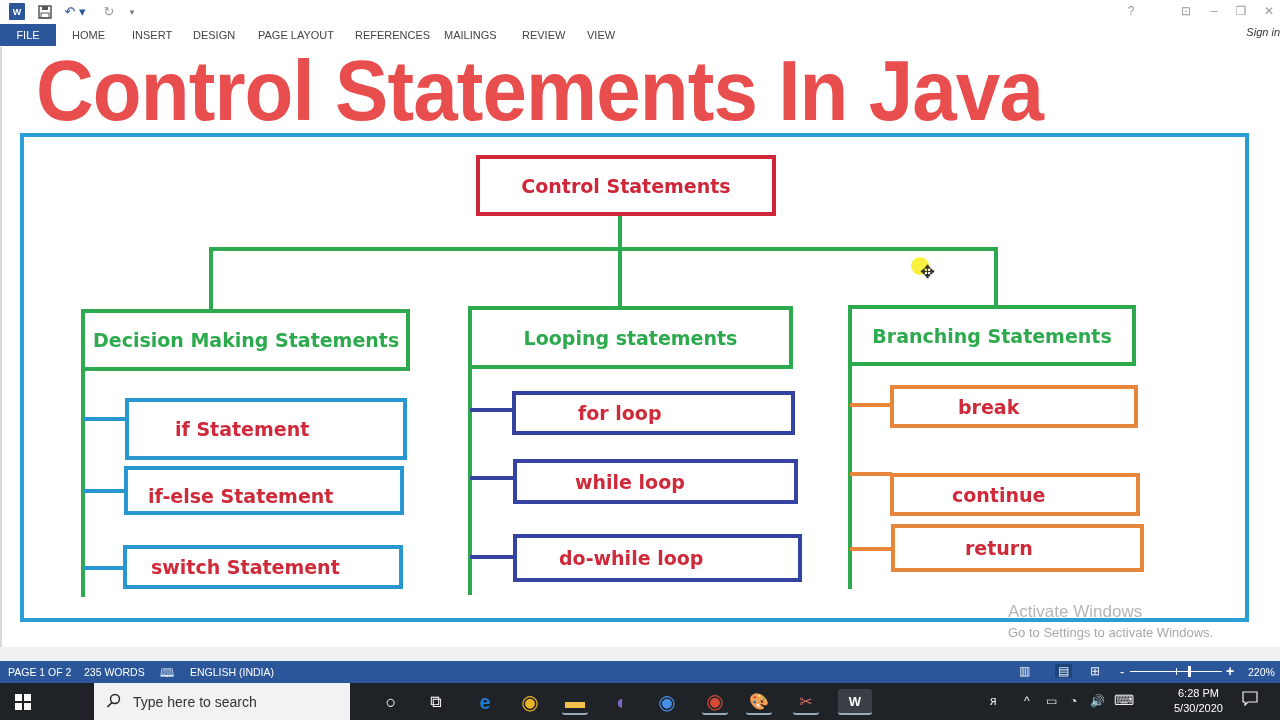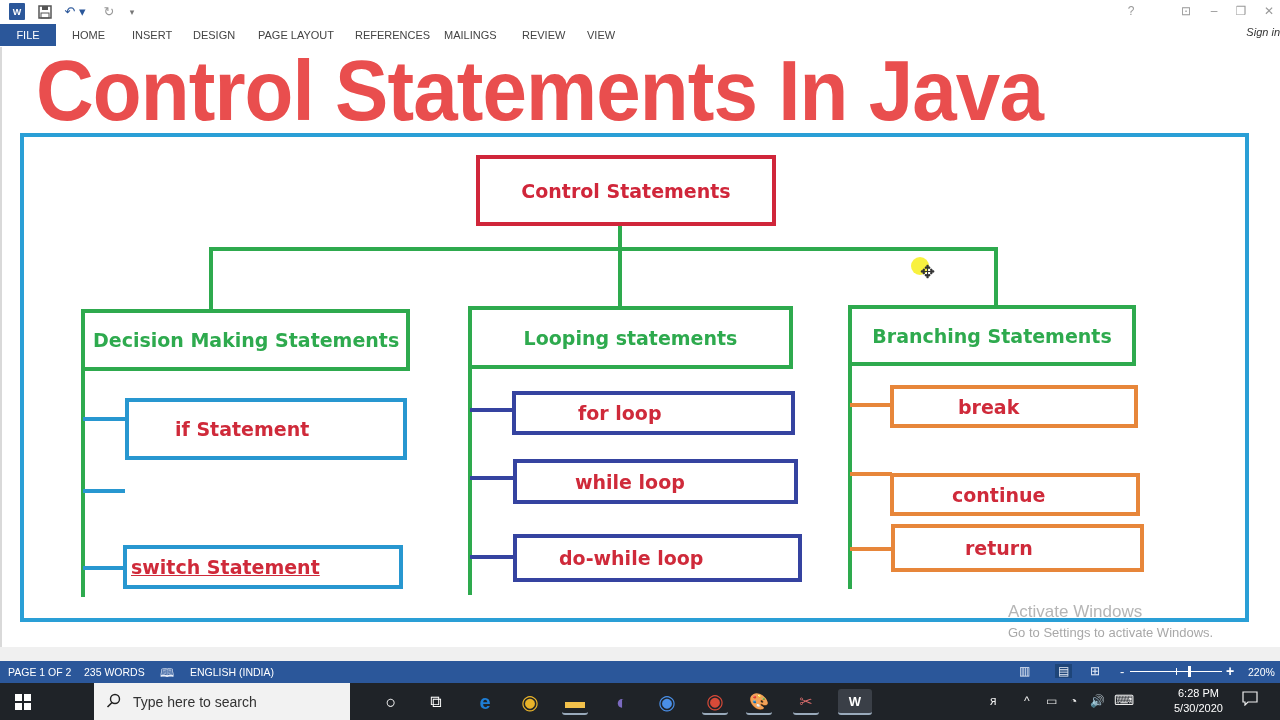--- a/index.html
+++ b/index.html
@@ -122,38 +122,41 @@
   <div class="line b" style="left:83px; top:370px; width:44px; height:4px;"></div>
   <div class="line b" style="left:83px; top:442px; width:42px; height:4px;"></div>
   <div class="line b" style="left:83px; top:519px; width:42px; height:4px;"></div>
   <div class="line n" style="left:470px; top:361px; width:44px; height:4px;"></div>
   <div class="line n" style="left:470px; top:429px; width:44px; height:4px;"></div>
   <div class="line n" style="left:470px; top:508px; width:44px; height:4px;"></div>
   <div class="line o" style="left:850px; top:356px; width:42px; height:4px;"></div>
   <div class="line o" style="left:850px; top:425px; width:42px; height:4px;"></div>
   <div class="line o" style="left:850px; top:500px; width:44px; height:4px;"></div>
 
-  <div class="box root-box" style="left:476px; top:108px; width:300px; height:71px; justify-content:center;">
+  <div class="box root-box" style="left:476px; top:108px; width:300px; height:61px; justify-content:center;">
     <span>Control Statements</span>
   </div>
 
   <div class="box cat-box" style="left:81px; top:262px; width:329px; height:62px; padding-left:8px;">
     <span>Decision Making Statements</span>
   </div>
   <div class="box cat-box" style="left:468px; top:259px; width:325px; height:63px; justify-content:center;">
     <span>Looping statements</span>
   </div>
   <div class="box cat-box" style="left:848px; top:258px; width:288px; height:61px; justify-content:center;">
     <span>Branching Statements</span>
   </div>
 
   <div class="box item-box item-blue" style="left:125px; top:351px; width:282px; height:62px; padding-left:46px;">
     <span>if Statement</span>
   </div>
-  <div class="box item-box item-blue" style="left:123px; top:498px; width:280px; height:44px; padding-left:4px;text-decoration:underline;">
+  <div class="box item-box item-blue" style="left:124px; top:419px; width:280px; height:49px; padding-left:20px; padding-top:10px;">
+    <span>if-else Statement</span>
+  </div>
+  <div class="box item-box item-blue" style="left:123px; top:498px; width:280px; height:44px; padding-left:24px;">
     <span>switch Statement</span>
   </div>
 
   <div class="box item-box item-navy" style="left:512px; top:344px; width:283px; height:44px; padding-left:62px;">
     <span>for loop</span>
   </div>
   <div class="box item-box item-navy" style="left:513px; top:412px; width:285px; height:45px; padding-left:58px;">
     <span>while loop</span>
   </div>
   <div class="box item-box item-navy" style="left:513px; top:487px; width:289px; height:48px; padding-left:42px;">

